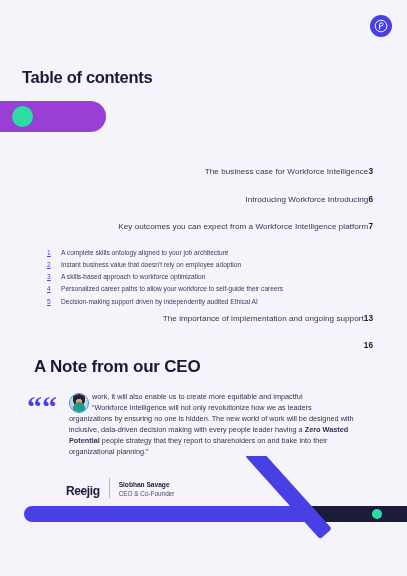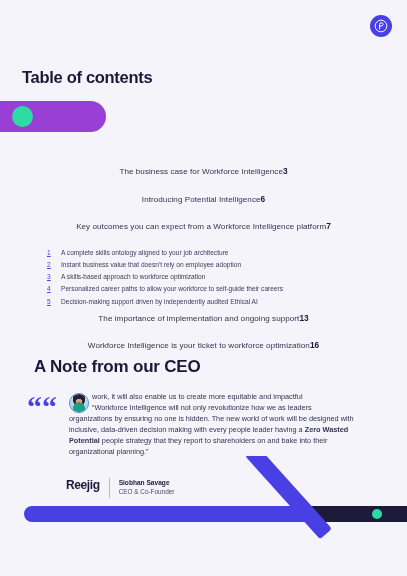--- a/index.html
+++ b/index.html
@@ -65,21 +65,21 @@
   
   .toc {
     position: absolute;
     top: 166px;
     left: 34px;
     width: 339px;
   }
   .toc-row {
     display: flex;
     align-items: baseline;
-    justify-content: center;
+    justify-content: flex-end;
     margin-bottom: 17.5px;
   }
   .toc-label {
     font-size: 8.1px;
     color: #343252;
     letter-spacing: 0.05px;
   }
   .toc-page {
     font-size: 8.3px;
     font-weight: bold;
@@ -164,21 +164,21 @@
     line-height: 11px;
     color: #343252;
   }
 
   
   .signature {
     position: absolute;
     top: 478px;
     left: 66px;
     display: flex;
-    align-items: flex-start;
+    align-items: flex-end;
   }
   .sig-logo {
     font-size: 12px;
     font-weight: bold;
     letter-spacing: -0.4px;
     color: #1b1a3c;
     padding-right: 9px;
   }
   .sig-divider {
     width: 1px;
@@ -262,21 +262,21 @@
 <div class="pill-dot"></div>
 
 <div class="toc">
 
   <div class="toc-row">
     <span class="toc-label">The business case for Workforce Intelligence</span>
     <span class="toc-page">3</span>
   </div>
 
   <div class="toc-row">
-    <span class="toc-label">Introducing Potential Intelligence</span>
+    <span class="toc-label">Introducing Workforce Introducing</span>
     <span class="toc-page">6</span>
   </div>
 
   <div class="toc-row">
     <span class="toc-label">Key outcomes you can expect from a Workforce Intelligence platform</span>
     <span class="toc-page">7</span>
   </div>
 
   <div class="toc-sub">
     <div class="toc-sub-row">
@@ -300,21 +300,20 @@
       <span class="toc-sub-label">Decision-making support driven by independently audited Ethical AI</span>
     </div>
   </div>
 
   <div class="toc-tail">
     <div class="toc-row">
       <span class="toc-label">The importance of implementation and ongoing support</span>
       <span class="toc-page">13</span>
     </div>
     <div class="toc-row">
-      <span class="toc-label">Workforce Intelligence is your ticket to workforce optimization</span>
       <span class="toc-page">16</span>
     </div>
   </div>
 </div>
 
 <div class="ceo-heading">A Note from our CEO</div>
 
 <div class="quote-mark">““</div>
 <div class="avatar"></div>
 

